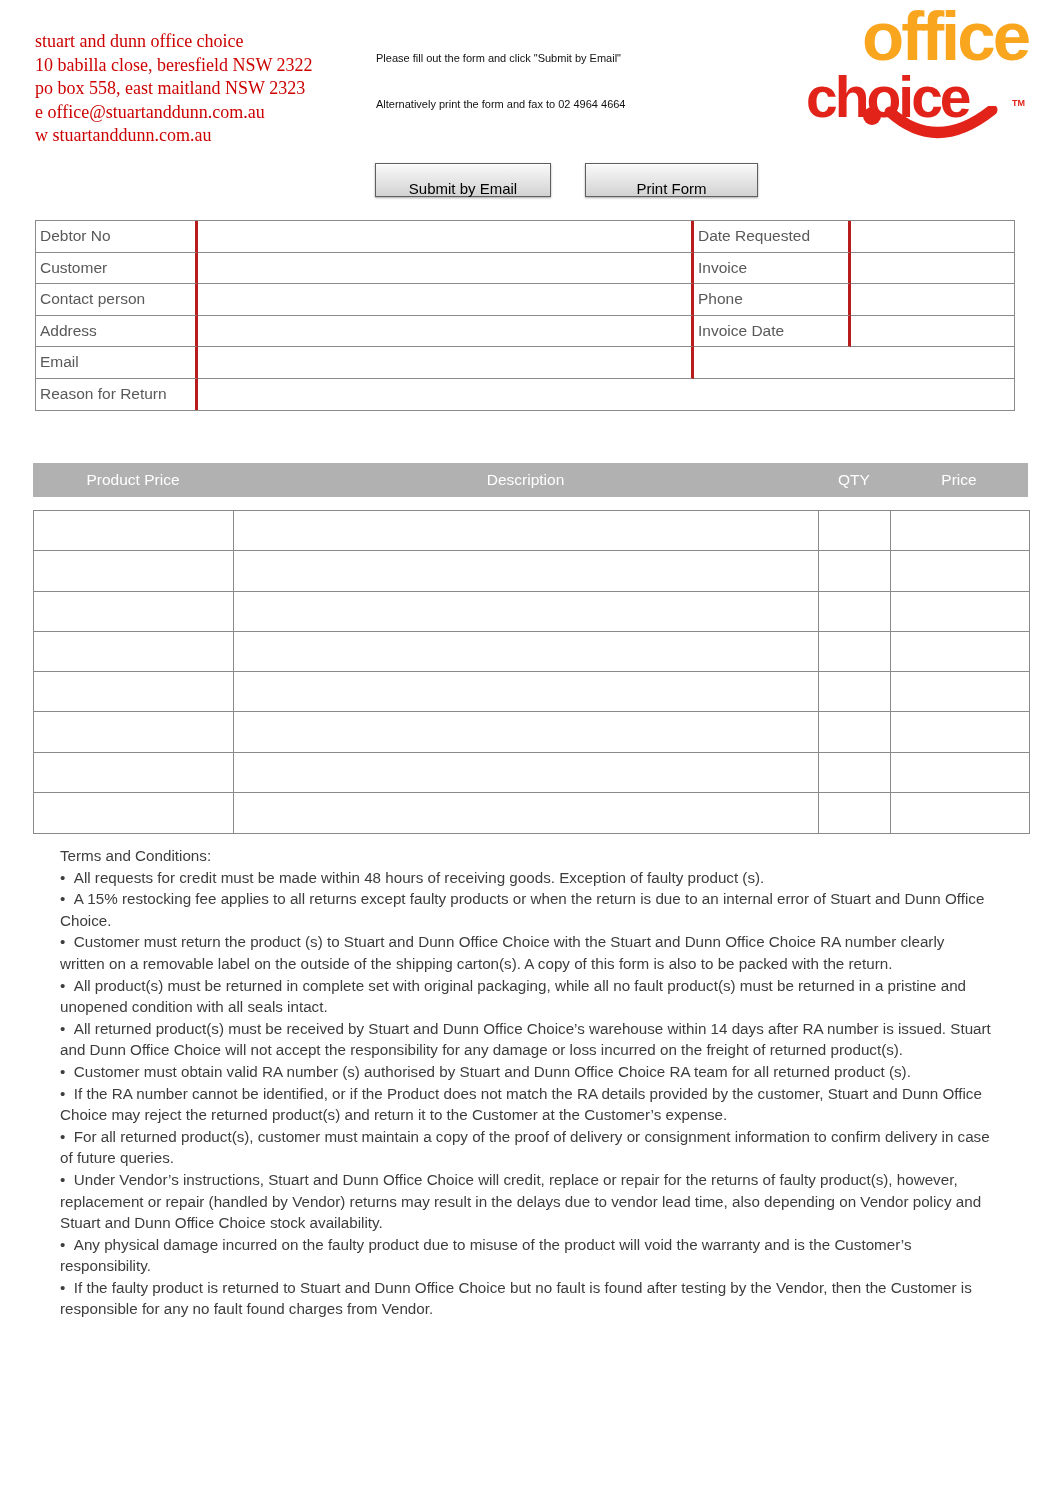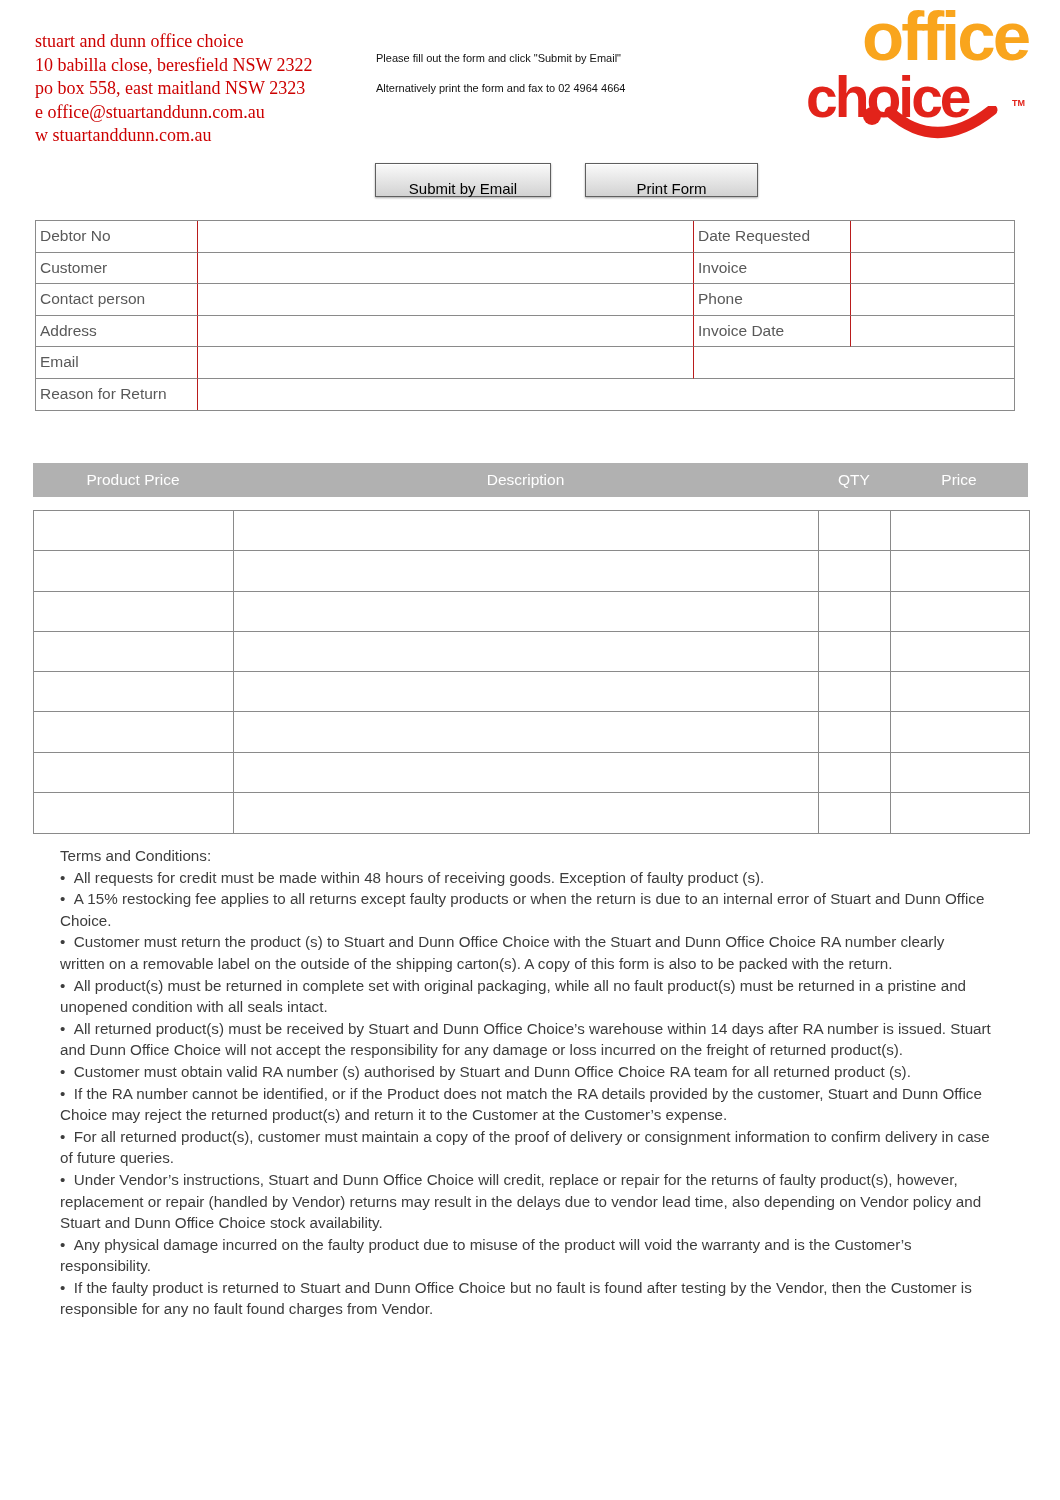--- a/index.html
+++ b/index.html
@@ -8,21 +8,21 @@
     font-family:"Liberation Sans", sans-serif; overflow:hidden;
   }
 
   
   .address {
     position:absolute; left:35px; top:30px;
     font-family:"Liberation Serif", serif; font-size:18px; line-height:23.5px;
     color:#cc0000;
   }
   .instructions { position:absolute; left:376px; top:52px; font-size:11px; color:#111; }
-  .instructions .line2 { margin-top:18px; }
+  .instructions .line2 { margin-top:34px; }
 
   
   .logo { position:absolute; left:800px; top:10px; width:250px; height:140px; }
   .logo-office {
     position:absolute; left:62px; top:-8px; font-size:69px; font-weight:bold;
     letter-spacing:-3px; color:#F9A51D; line-height:1;
   }
   .logo-choice {
     position:absolute; left:6px; top:32px; font-size:57px; font-weight:bold;
     letter-spacing:-3px; color:#E2231A; line-height:1;margin-top:27px;
@@ -42,21 +42,21 @@
   .btn-print  { left:585px; top:163px; width:173px; }
 
   
   .form-table {
     position:absolute; left:35px; top:220px; width:978px;
     border:1px solid #8a8a8a; box-sizing:content-box;
   }
   .frow { display:flex; }
   .fcell {
     box-sizing:border-box; height:31.5px;
-    border-right:1px solid #b91c1c; border-bottom:1px solid #8a8a8a;
+    border-right:3px solid #b91c1c; border-bottom:1px solid #8a8a8a;
     overflow:hidden;
   }
   .frow:last-child .fcell { border-bottom:none; }
   .fcell.last { border-right:none; }
   .flabel { color:#595959; font-size:15.5px; padding:6px 4px 0 4px; }
   .w-l1 { width:162px; } .w-v1 { width:496px; } .w-l2 { width:157px; } .w-v2 { width:163px; }
   .w-span-right { width:320px; } .w-span-all { width:816px; }
   .field-input {
     width:100%; height:100%; border:none; outline:none; background:transparent;
     font:15px "Liberation Sans", sans-serif; padding:0 5px; box-sizing:border-box;

